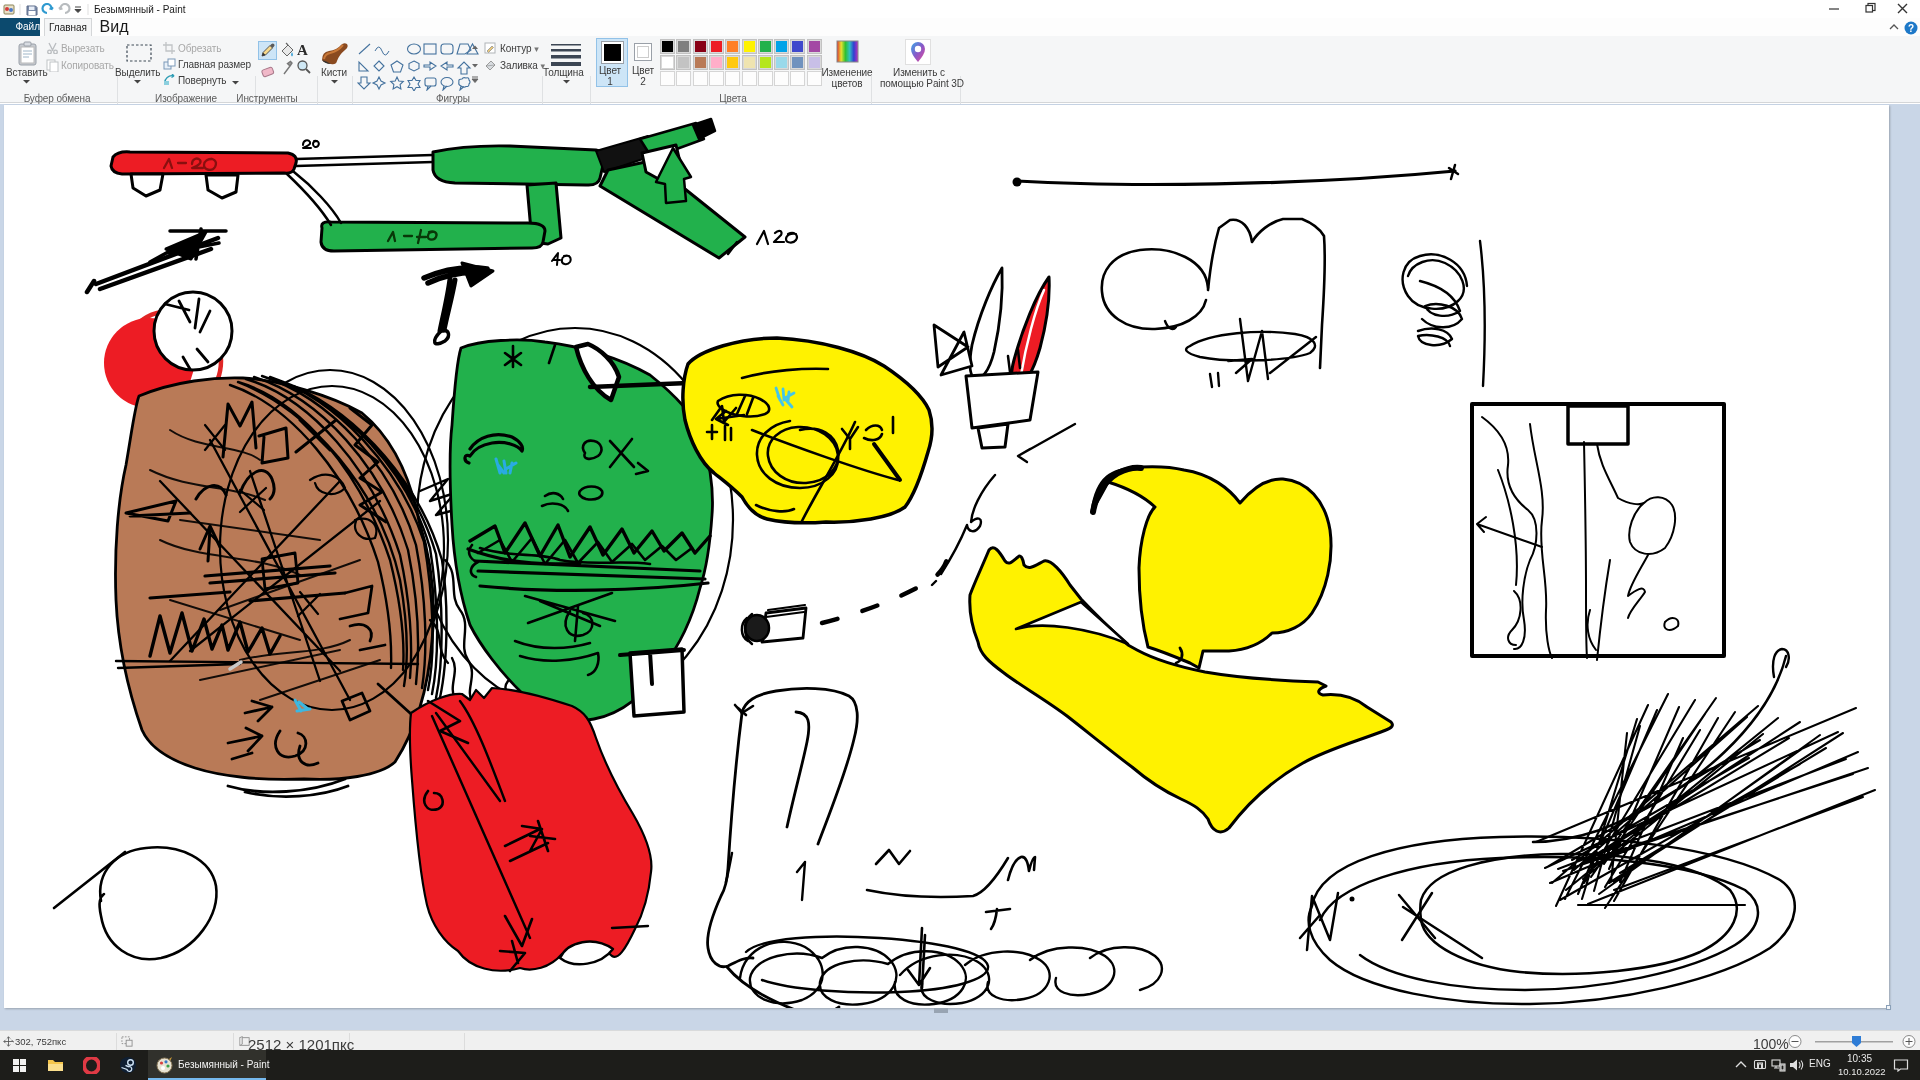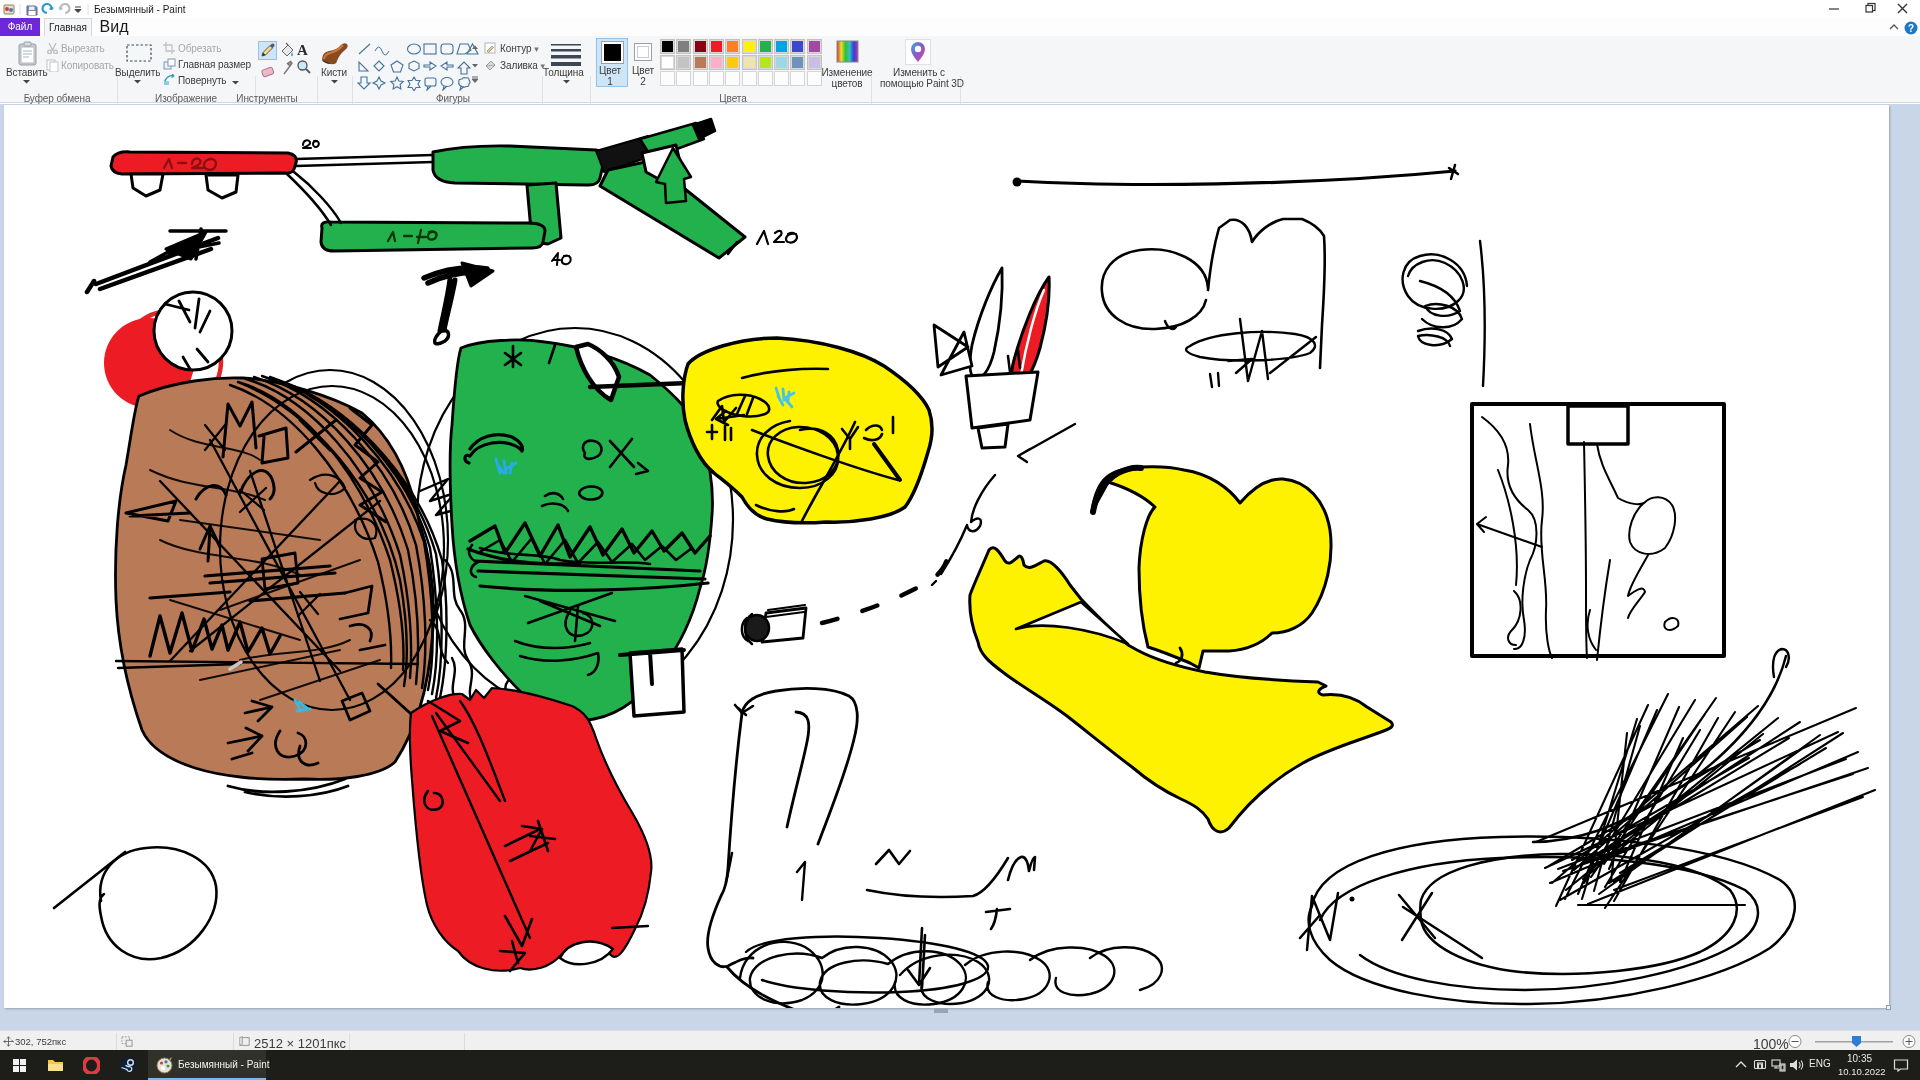--- a/index.html
+++ b/index.html
@@ -33,21 +33,21 @@
   </svg>
   <span class="abs" style="left:94px;top:4px;font-size:10px;color:#1a1a1a">Безымянный - Paint</span>
   <svg class="abs" style="left:1820px;top:0" width="100" height="18" viewBox="0 0 100 18">
     <path d="M9,9 h10" stroke="#333" stroke-width="1.2"></path>
     <rect x="48" y="3.5" width="7" height="7" fill="none" stroke="#333" stroke-width="1.2"></rect>
     <rect x="46" y="5.5" width="6.5" height="6.5" fill="#fdfdfd" stroke="#333" stroke-width="1.2"></rect>
     <path d="M78,4 l9,9 m0,-9 l-9,9" stroke="#333" stroke-width="1.4"></path>
   </svg>
 </div>
 <div class="abs" id="tabrow">
-  <div class="abs" style="left:0;top:0;width:40px;height:18px;background:#6d28d9;color:#fff;font-size:10px;text-align:center;line-height:18px">Файл</div>
+  <div class="abs" style="left:0;top:0;width:40px;height:18px;background:#0c4a6e;color:#fff;font-size:10px;text-align:right;line-height:18px">Файл</div>
   <div class="abs" style="left:44px;top:0;width:48px;height:18px;background:#f5f6f7;border:1px solid #d4d6d8;border-bottom:none;color:#1a1a1a;font-size:10px;text-align:center;line-height:18px">Главная</div>
   <div class="abs" style="left:92px;top:0;width:44px;height:18px;color:#1a1a1a;font-size:16px;text-align:center;line-height:18px">Вид</div>
   <svg class="abs" style="left:1886px;top:3px" width="32" height="14" viewBox="0 0 32 14">
     <path d="M4,8 l4,-4 l4,4" fill="none" stroke="#555" stroke-width="1.3"></path>
     <circle cx="25" cy="7" r="6.5" fill="#1d78c8"></circle>
       <text x="25" y="11" font-size="10" font-weight="bold" fill="#fff" text-anchor="middle">?</text>
   </svg>
 </div>
 <div class="abs" id="ribbon">
   <div class="gsep" style="left:117px"></div>
@@ -486,21 +486,21 @@
   </svg>
   <span class="abs" style="left:15px;top:5px;font-size:9.5px">302, 752пкс</span>
   <svg class="abs" style="left:121px;top:5px" width="12" height="11" viewBox="0 0 14 13" fill="none" stroke="#888">
     <rect x="1" y="1" width="9" height="8" stroke-dasharray="2,1.5"></rect>
       <rect x="6" y="5" width="7" height="7" fill="#f0f0f0"></rect>
   </svg>
   <svg class="abs" style="left:238px;top:5px" width="13" height="11" viewBox="0 0 15 13" fill="none" stroke="#888">
     <rect x="2" y="2" width="11" height="9"></rect>
       <path d="M2,2 l3,-1.5 l0,9 l-3,1.5" fill="#ddd" stroke-width=".8"></path>
   </svg>
-  <span class="abs" style="left:254px;top:5px;font-size:13px">2512 × 1201пкс</span>
+  <span class="abs" style="left:248px;top:5px;font-size:15px">2512 × 1201пкс</span>
   <span class="abs" style="left:1753px;top:5px;font-size:14px">100%</span>
   <svg class="abs" style="left:1788px;top:3px" width="128" height="15" viewBox="0 0 128 15">
     <circle cx="7" cy="7.5" r="6" fill="#fdfdfd" stroke="#8a8a8a"></circle>
       <path d="M3.5,7.5 h7" stroke="#555"></path>
     <rect x="27" y="7" width="78" height="1.5" fill="#a0a0a0"></rect>
     <path d="M64,2 h9 v7 l-4.5,4 l-4.5,-4 z" fill="#2e7cd6"></path>
     <circle cx="121" cy="7.5" r="6" fill="#fdfdfd" stroke="#8a8a8a"></circle>
       <path d="M117.5,7.5 h7 M121,4 v7" stroke="#555"></path>
   </svg>
 </div>

